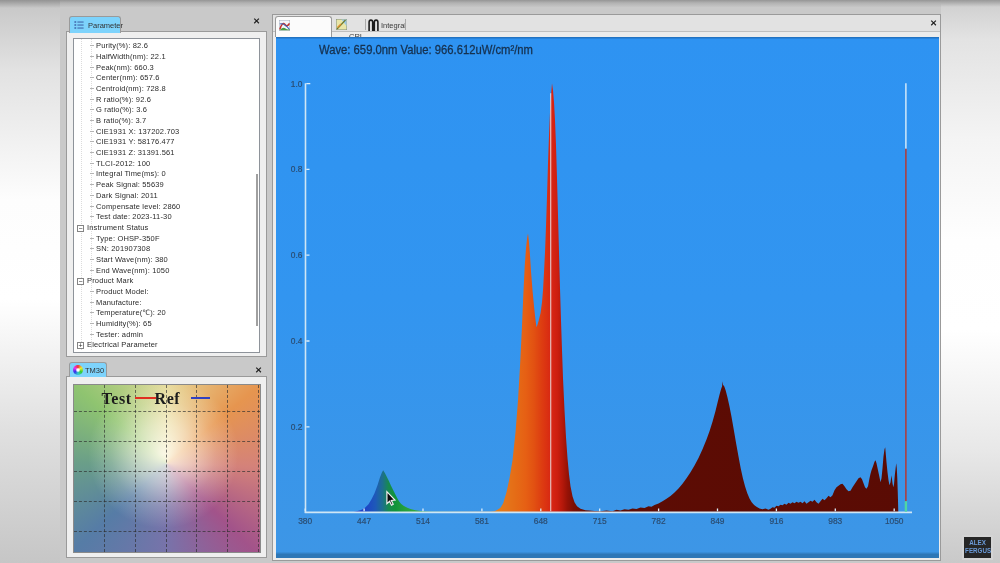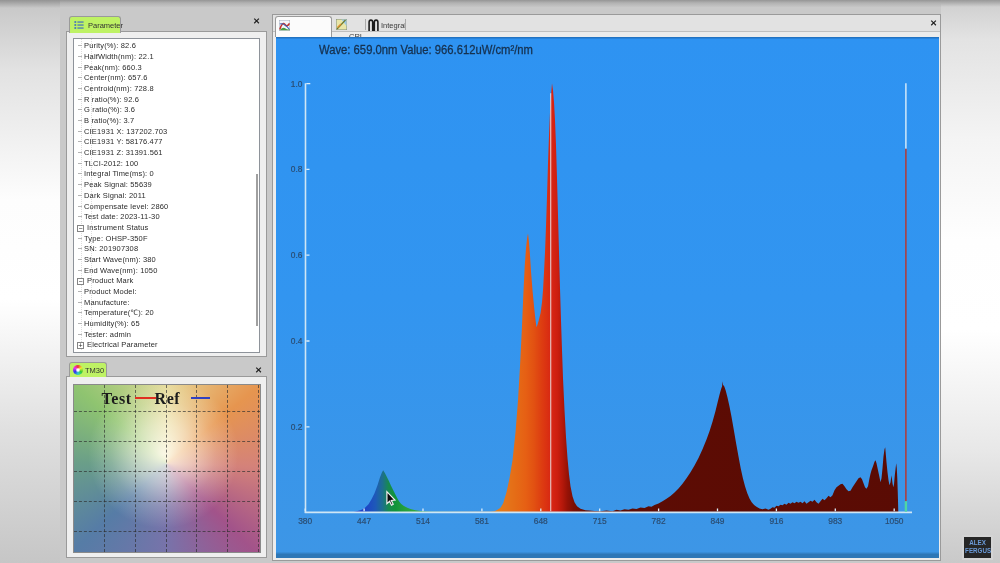--- a/index.html
+++ b/index.html
@@ -1,27 +1,27 @@
 <!DOCTYPE html>
 <html><head><meta charset="utf-8"><style>
 html,body{margin:0;padding:0}
 body{width:1000px;height:563px;position:relative;overflow:hidden;background:#c9c9c9;font-family:"Liberation Sans",sans-serif}
 .abs{position:absolute}
 #lmargin{left:0;top:0;width:60px;height:563px;background:linear-gradient(180deg,#939393 0,#c9c9c9 8px,#e2e2e2 70px,#fdfdfd 200px,#fff 300px,#e0e0e0 430px,#c6c6c6 563px)}
 #rmargin{left:941px;top:0;width:59px;height:563px;background:linear-gradient(180deg,#989898 0,#d2d2d2 7px,#e3e3e3 40px,#f4f4f4 140px,#fefefe 240px,#fff 330px,#e8e8e8 450px,#c9c9c9 563px)}
 #topstrip{left:60px;top:0;width:881px;height:7px;background:linear-gradient(180deg,#959595 0,#b2b2b2 3px,#c6c6c6 7px)}
 .panel{background:#efefef;border:1px solid #9a9a9a}
-.tab{background:#bef264;border:1px solid #9a9a9a;border-bottom:none;border-radius:3px 3px 0 0;box-sizing:border-box}
+.tab{background:#7dd3fc;border:1px solid #9a9a9a;border-bottom:none;border-radius:3px 3px 0 0;box-sizing:border-box}
 .tabtxt{color:#333;font-size:7.5px}
 .xbtn{color:#1a1a1a;font-size:8.5px;font-weight:bold;line-height:8px}
 .white{background:#fff;border:1px solid #8e939a}
 
 #tree{left:73px;top:38px;width:185px;height:313px}
 #rows{position:absolute;left:0;top:2.2px;width:185px;color:#2b2b2b;font-size:7.5px;letter-spacing:.16px;white-space:nowrap}
-#rows .r{height:10.7px;line-height:10.7px;padding-left:4px;position:relative}
+#rows .r{height:10.7px;line-height:10.7px;padding-left:16px;position:relative}
 #rows .r i.d{display:inline-block;width:4px;height:1px;background:#b4b4b4;vertical-align:2px;margin-right:2px;font-style:normal}
 #rows .p{padding-left:3px}
 #rows .r i.m{display:inline-block;width:7px;height:7px;line-height:5.5px;border:1px solid #848484;background:#fff;font-size:7px;text-align:center;vertical-align:-1px;margin-right:3px;box-sizing:border-box;font-style:normal}
 .guide{position:absolute;top:0;bottom:2px;width:0;border-left:1px dotted #dcdcdc}
 
 #tmc{left:72.5px;top:383.5px;width:188px;height:169px;box-sizing:border-box;border:1px solid #8a8a8a;background:radial-gradient(circle 75px at 48% 41%,rgba(255,251,238,.9),rgba(255,251,238,.55) 40%,rgba(255,251,238,.22) 70%,rgba(255,251,238,0) 100%),conic-gradient(from 0deg at 50% 47%,#e6da9a 0deg,#e6954f 50deg,#d4827a 92deg,#a2538a 135deg,#7873aa 180deg,#567ca6 227deg,#6a9e89 270deg,#8fc470 310deg,#e6da9a 360deg)}
 .gv{position:absolute;top:0;bottom:0;width:0;border-left:1px dashed rgba(45,45,45,.65)}
 .gh{position:absolute;left:0;right:0;height:0;border-top:1px dashed rgba(45,45,45,.65)}
 .leg{position:absolute;font-family:"Liberation Serif",serif;font-weight:bold;font-size:16px;color:#1c1c1c;letter-spacing:.6px}
 .legline{position:absolute;height:2px}

